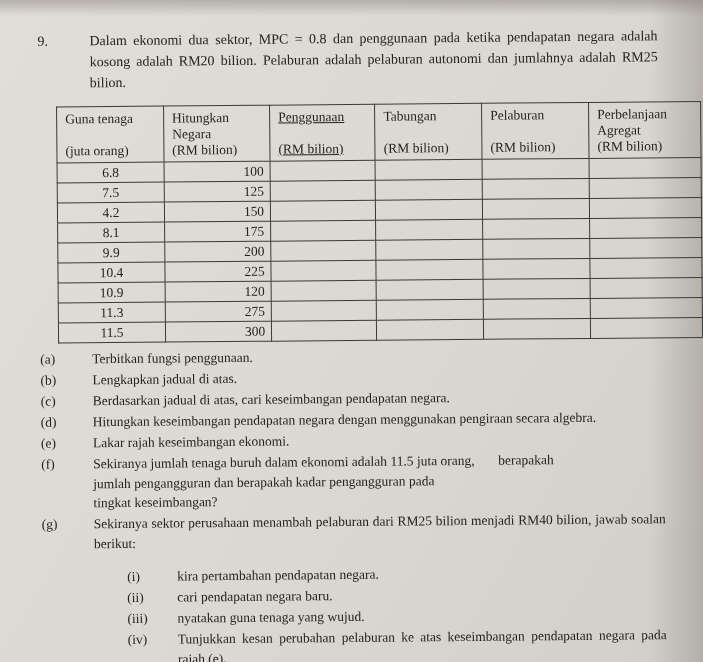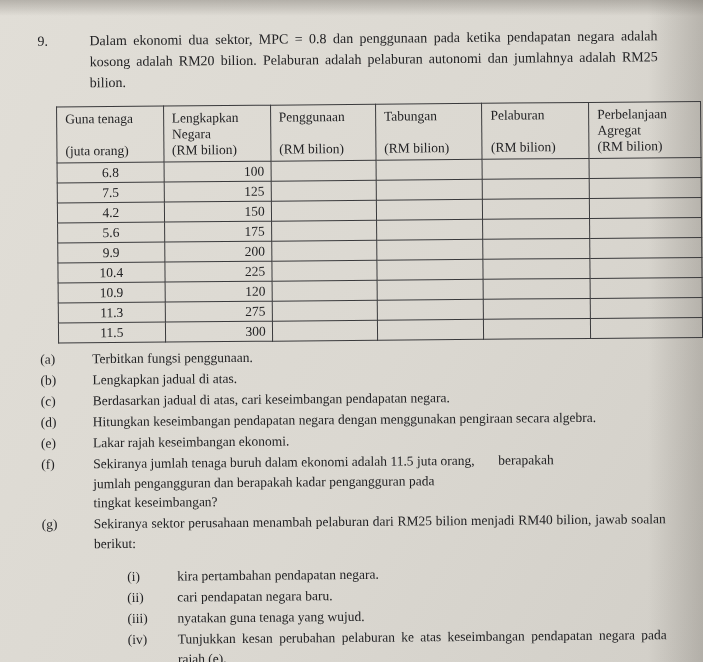--- a/index.html
+++ b/index.html
@@ -37,21 +37,21 @@
   table.econ th{
     vertical-align:top;text-align:left;
     padding:4px 4px 3px 8px;
   }
   .hl{display:block;min-height:16px;line-height:16px;}
   table.econ td{
     height:19px;line-height:19px;padding:0 6px;
   }
   td.c1{text-align:center;}
   td.c2{text-align:right;padding-left:13px;}
-  .w1{width:100px;} .w2{width:97px;} .w3{width:95px;}
+  .w1{width:100px;} .w2{width:97px;} .w3{width:95px;text-decoration:underline;}
   .w4{width:98px;} .w5{width:98px;margin-top:14px;} .w6{width:102px;}
 
   .subs{
     position:absolute;top:347px;left:40px;width:624px;
     font-size:13.5px;line-height:19.5px;
   }
   .item{display:flex;margin-bottom:1.5px;}
   .lbl{flex:0 0 52px;}
   .txt{flex:1;text-align:justify;}
   .prewrap{white-space:pre-wrap;}
@@ -72,21 +72,21 @@
 
   <table class="econ">
     <thead>
       <tr>
         <th class="w1">
           <span class="hl">Guna tenaga</span>
           <span class="hl"></span>
           <span class="hl">(juta orang)</span>
         </th>
         <th class="w2">
-          <span class="hl">Lengkapkan</span>
+          <span class="hl">Hitungkan</span>
           <span class="hl">Negara</span>
           <span class="hl">(RM bilion)</span>
         </th>
         <th class="w3">
           <span class="hl">Penggunaan</span>
           <span class="hl"></span>
           <span class="hl">(RM bilion)</span>
         </th>
         <th class="w4">
           <span class="hl">Tabungan</span>
@@ -124,21 +124,21 @@
       </tr>
       <tr>
         <td class="c1">4.2</td>
         <td class="c2">150</td>
         <td></td>
         <td></td>
         <td></td>
         <td></td>
       </tr>
       <tr>
-        <td class="c1">5.6</td>
+        <td class="c1">8.1</td>
         <td class="c2">175</td>
         <td></td>
         <td></td>
         <td></td>
         <td></td>
       </tr>
       <tr>
         <td class="c1">9.9</td>
         <td class="c2">200</td>
         <td></td>

